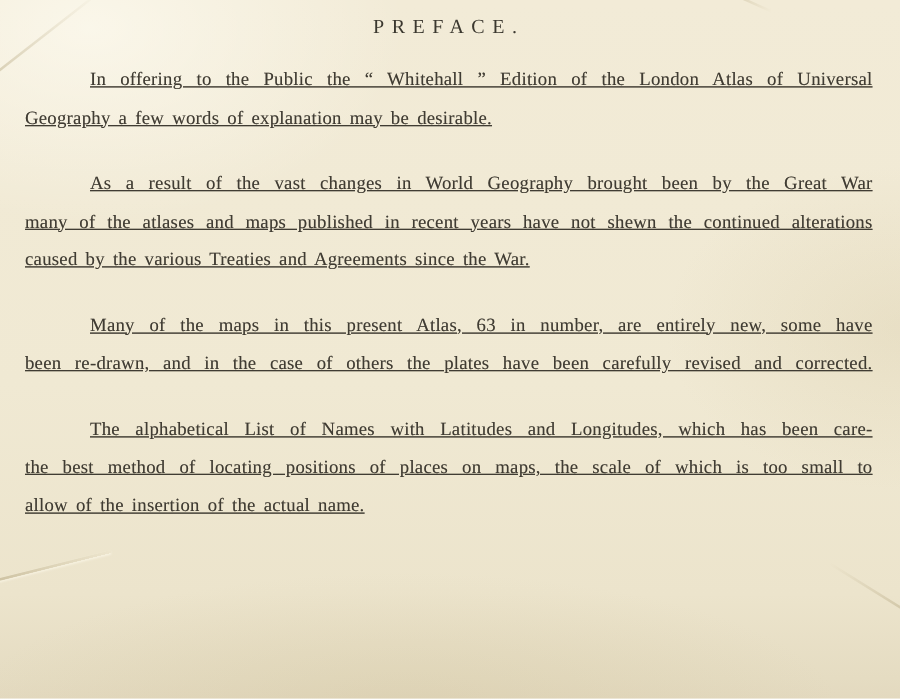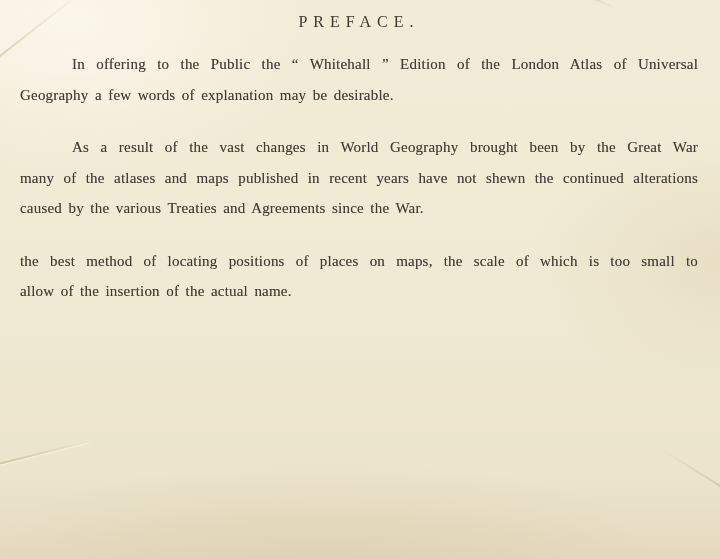--- a/index.html
+++ b/index.html
@@ -59,20 +59,21 @@
     height: 18px;
     line-height: 18px;
     text-align: center;
     font-size: 16px;
     font-weight: normal;
     letter-spacing: 6px;
     color: #3b382f;
   }
   .para {
     margin: 22px 0 0 0;
+    text-decoration: underline;
   }
   .para:first-of-type {
     margin-top: 0;
   }
   .line {
     height: 30.5px;
     line-height: 30.5px;
     font-size: 15px;
     letter-spacing: 0.2px;
     color: #403c33;
@@ -107,17 +108,22 @@
       <div class="para">
         <div class="line justify indent">In offering to the Public the “ Whitehall ” Edition of the London Atlas of Universal</div>
         <div class="line last">Geography a few words of explanation may be desirable.</div>
       </div>
       <div class="para">
         <div class="line justify indent">As a result of the vast changes in World Geography brought been by the Great War</div>
         <div class="line justify">many of the atlases and maps published in recent years have not shewn the continued alterations</div>
         <div class="line last">caused by the various Treaties and Agreements since the War.</div>
       </div>
       <div class="para">
+        <div class="line justify indent">Many of the maps in this present Atlas, 63 in number, are entirely new, some have</div>
+        <div class="line justify">been re-drawn, and in the case of others the plates have been carefully revised and corrected.</div>
+      </div>
+      <div class="para">
+        <div class="line justify indent">The alphabetical List of Names with Latitudes and Longitudes, which has been care-</div>
         <div class="line justify">the best method of locating positions of places on maps, the scale of which is too small to</div>
         <div class="line last">allow of the insertion of the actual name.</div>
       </div>
     </div>
 </div>
 
 </body></html>

